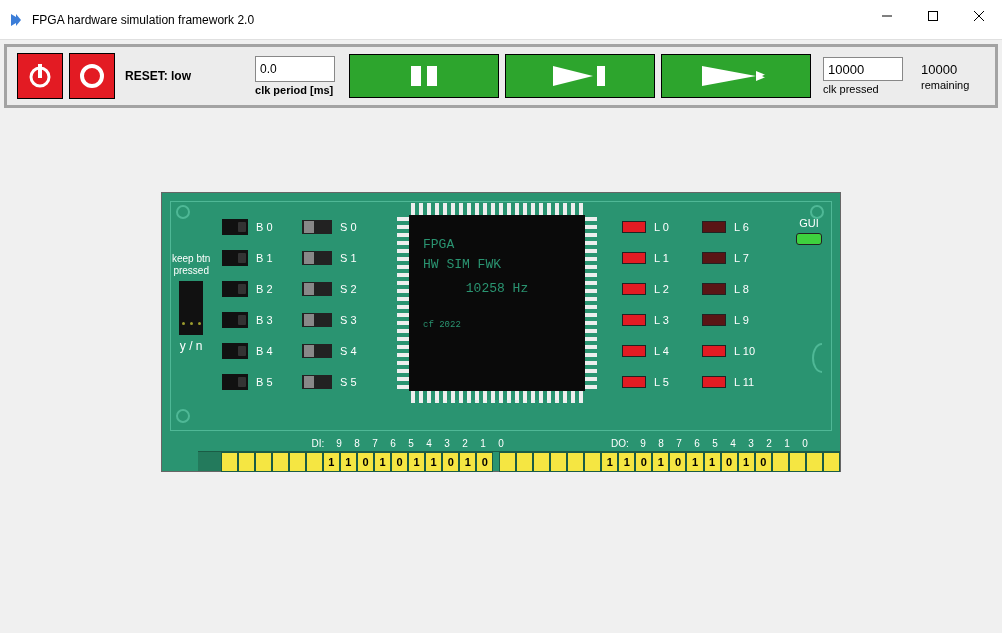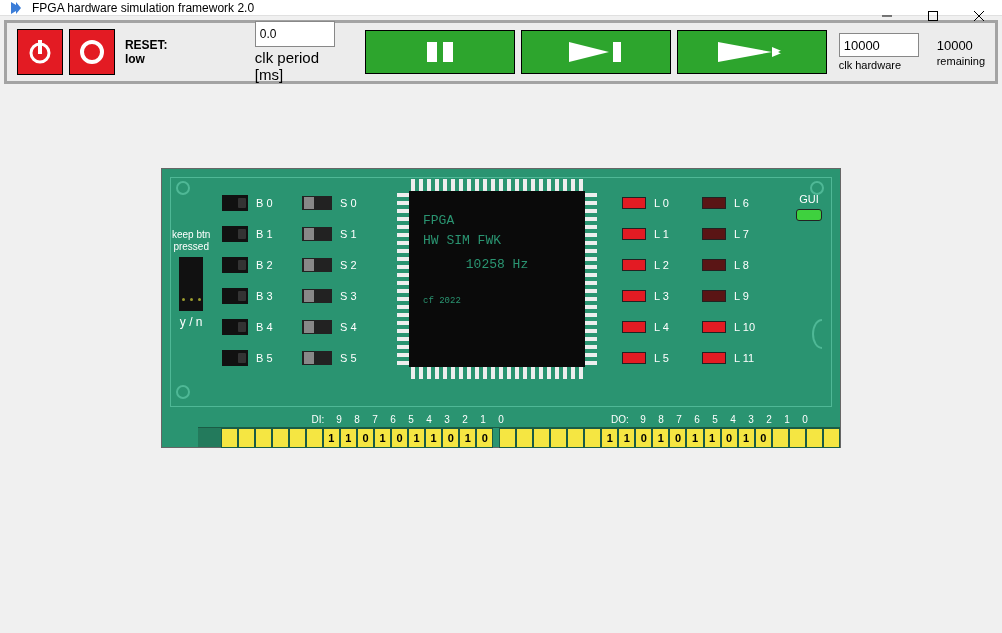--- a/index.html
+++ b/index.html
@@ -1,32 +1,32 @@
 <!DOCTYPE html>
 <html><head>
 <meta charset="utf-8">
 <style>
   * { box-sizing: border-box; margin: 0; padding: 0; }
   body { font-family: "Segoe UI", Tahoma, sans-serif; background: #f0f0f0; width: 1002px; height: 633px; overflow: hidden; }
   
   
-  .titlebar { height: 16px; background: #fff; display: flex; align-items: center; padding: 0 0 0 8px; border-bottom: 1px solid #e0e0e0; }
+  .titlebar { height: 40px; background: #fff; display: flex; align-items: center; padding: 0 0 0 8px; border-bottom: 1px solid #e0e0e0; }
   .titlebar-icon { width: 16px; height: 16px; margin-right: 8px; }
   .titlebar-title { font-size: 12px; flex: 1; color: #000; }
   .titlebar-controls { display: flex; height: 100%; }
   .titlebar-btn { width: 46px; height: 32px; display: flex; align-items: center; justify-content: center; font-size: 10px; color: #000; }
   .titlebar-btn svg { width: 10px; height: 10px; }
   
   
   .toolbar { height: 64px; background: #ececec; display: flex; align-items: center; padding: 4px 10px; gap: 6px; border: 3px solid #a3a3a3; margin: 4px; }
   .red-btn { width: 46px; height: 46px; background: #e31b23; border: 1px solid #000; display: flex; align-items: center; justify-content: center; cursor: pointer; }
   .reset-label { font-size: 12px; font-weight: bold; color: #000; margin: 0 8px 0 4px; }
   .clk-group { display: flex; flex-direction: column; align-items: flex-start; margin-left: 50px; }
   .clk-input { width: 80px; height: 24px; border: 1px solid #888; background: #fff; font-size: 12px; padding: 12px 4px; }
-  .clk-label { font-size: 15px; color: #000; margin-top: 2px; }
+  .clk-label { font-size: 11px; color: #000; margin-top: 2px; font-weight: bold; }
   .green-btn { height: 44px; background: #2da52d; border: 1px solid #000; display: flex; align-items: center; justify-content: center; cursor: pointer; }
   .periods-group { display: flex; flex-direction: column; align-items: flex-start; }
   .periods-input { width: 80px; height: 24px; border: 1px solid #888; background: #fff; font-size: 13px; padding: 2px 4px; }
   .periods-label { font-size: 11px; color: #000; margin-top: 2px; }
   .remaining-group { display: flex; flex-direction: column; align-items: flex-start; margin-left: 12px; }
   .remaining-val { font-size: 13px; color: #000; }
   .remaining-label { font-size: 11px; color: #000; margin-top: 2px; }
   
   
   .board-area { display: flex; justify-content: center; align-items: flex-start; padding-top: 80px; }
@@ -161,21 +161,21 @@
   <div class="green-btn" style="width:150px;">
     <svg width="80" height="30" viewBox="0 0 80 30">
         <polygon points="6,5 60,15 6,25" fill="#fff"></polygon>
         <polygon points="60,10 72,15 60,20" fill="#fff"></polygon>
         <polygon points="72,12 66,15 72,18" fill="#2da52d"></polygon>
       </svg>
   </div>
 
   <div class="periods-group" style="margin-left:6px;">
     <input class="periods-input" value="10000" style="">
-    <div class="periods-label">clk hardware</div>
+    <div class="periods-label">clk pressed</div>
   </div>
   <div class="remaining-group">
     <div class="remaining-val">10000</div>
     <div class="remaining-label">remaining</div>
   </div>
 </div>
 
 <div class="board-area">
   <div class="pcb">
     <div class="pcb-inner"></div>

